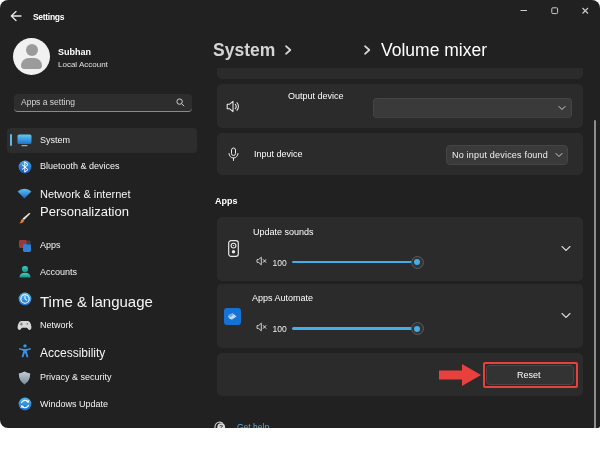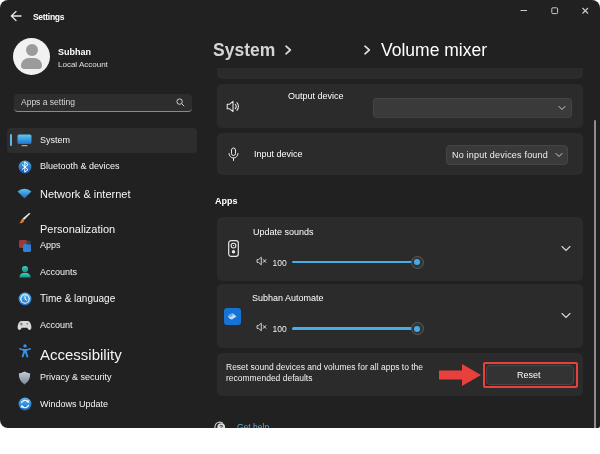--- a/index.html
+++ b/index.html
@@ -76,21 +76,21 @@
           <path d="M7.5 11.5 L0.6 4.6 A10 10 0 0 1 14.4 4.6 Z" fill="url(#g3)"></path>
         </svg>
       </div>
       <div class="abs" style="left:40px;top:187.5px;font-size:11px;color:#f5f5f5;white-space:nowrap;">Network &amp; internet</div>
       <div class="abs" style="left:17px;top:212.39999999999998px;width:15px;height:14px;display:flex;align-items:center;justify-content:center;">
         <svg width="14" height="14" viewBox="0 0 14 14">
           <path d="M12.5 1.5 L6 8 L4.6 6.6 L11.1 0.9 Z" fill="#e8e8e8"></path>
           <path d="M5.8 7.2 Q6.6 8.6 5.4 10 Q4 11.6 1.2 11.2 Q2.6 10.4 2.8 9.2 Q3 7.4 4.4 6.8 Z" fill="#e87a30"></path>
         </svg>
       </div>
-      <div class="abs" style="left:40px;top:223px;font-size:11px;color:#f5f5f5;white-space:nowrap;">Personalization</div>
+      <div class="abs" style="left:40px;top:204px;font-size:13px;color:#f5f5f5;white-space:nowrap;">Personalization</div>
       <div class="abs" style="left:17px;top:238.79999999999998px;width:15px;height:14px;display:flex;align-items:center;justify-content:center;">
         <svg width="14" height="14" viewBox="0 0 14 14">
           <rect x="1" y="1" width="8" height="8" rx="1.4" fill="#9c3836"></rect>
           <rect x="5" y="5" width="8" height="8" rx="1.4" fill="#2f80d6"></rect>
           <rect x="8.6" y="1.6" width="4" height="4" rx="0.9" fill="#3b3f45"></rect>
         </svg>
       </div>
       <div class="abs" style="left:40px;top:240.29999999999998px;font-size:9px;color:#f5f5f5;white-space:nowrap;">Apps</div>
       <div class="abs" style="left:17px;top:265.2px;width:15px;height:14px;display:flex;align-items:center;justify-content:center;">
         <svg width="14" height="14" viewBox="0 0 14 14">
@@ -111,36 +111,36 @@
             <linearGradient id="g7" x1="0" y1="0" x2="0" y2="1">
               <stop offset="0" stop-color="#55bdf0"></stop>
               <stop offset="1" stop-color="#1c6ecb"></stop>
             </linearGradient>
           </defs>
           <circle cx="7" cy="7" r="6.4" fill="url(#g7)"></circle>
           <circle cx="7" cy="7" r="4.2" fill="none" stroke="#fff" stroke-width="1.1"></circle>
           <path d="M7 4.6 L7 7 L8.8 8.2" stroke="#fff" stroke-width="1" fill="none" stroke-linecap="round"></path>
         </svg>
       </div>
-      <div class="abs" style="left:40px;top:293.09999999999997px;font-size:10px;color:#f5f5f5;white-space:nowrap;">Time &amp; language</div>
+      <div class="abs" style="left:40px;top:293.09999999999997px;font-size:15px;color:#f5f5f5;white-space:nowrap;">Time &amp; language</div>
       <div class="abs" style="left:17px;top:318px;width:15px;height:14px;display:flex;align-items:center;justify-content:center;">
         <svg width="16" height="11" viewBox="0 0 16 11">
           <path d="M4.5 0.8 L11.5 0.8 Q14.6 1.4 15.4 7.2 Q15.6 10 13.6 10.2 Q12.2 10.3 10.8 7.8 L5.2 7.8 Q3.8 10.3 2.4 10.2 Q0.4 10 0.6 7.2 Q1.4 1.4 4.5 0.8 Z" fill="#d8d8d8"></path>
           <circle cx="11" cy="3.6" r="0.9" fill="#777"></circle>
           <path d="M4.6 2.4 L4.6 5.6 M3 4 L6.2 4" stroke="#777" stroke-width="1"></path>
         </svg>
       </div>
-      <div class="abs" style="left:40px;top:319.5px;font-size:9px;color:#f5f5f5;white-space:nowrap;">Account</div>
+      <div class="abs" style="left:40px;top:319.5px;font-size:9px;color:#f5f5f5;white-space:nowrap;">Network</div>
       <div class="abs" style="left:17px;top:344.4px;width:15px;height:14px;display:flex;align-items:center;justify-content:center;">
         <svg width="14" height="14" viewBox="0 0 14 14">
           <circle cx="7" cy="1.9" r="1.7" fill="#3a93e8"></circle>
           <path d="M1.2 4 Q7 5.8 12.8 4 L12.8 5.6 Q9.6 6.6 8.6 7 L10.4 13 L8.8 13.4 L7 8.4 L5.2 13.4 L3.6 13 L5.4 7 Q4.4 6.6 1.2 5.6 Z" fill="#3a93e8"></path>
         </svg>
       </div>
-      <div class="abs" style="left:40px;top:345.9px;font-size:15px;color:#f5f5f5;white-space:nowrap;">Accessibility</div>
+      <div class="abs" style="left:40px;top:345.9px;font-size:12px;color:#f5f5f5;white-space:nowrap;">Accessibility</div>
       <div class="abs" style="left:17px;top:370.79999999999995px;width:15px;height:14px;display:flex;align-items:center;justify-content:center;">
         <svg width="13" height="14" viewBox="0 0 13 14">
           <defs>
             <linearGradient id="g10" x1="0" y1="0" x2="0" y2="1">
               <stop offset="0" stop-color="#c3cdd6"></stop>
               <stop offset="1" stop-color="#7b8b99"></stop>
             </linearGradient>
           </defs>
           <path d="M6.5 0.6 Q9.4 2.2 12.2 2.4 Q12.4 9.6 6.5 13.4 Q0.6 9.6 0.8 2.4 Q3.6 2.2 6.5 0.6 Z" fill="url(#g10)"></path>
         </svg>
@@ -216,40 +216,39 @@
   </svg>
   <div class="abs" style="left:272.5px;top:257.5px;font-size:8.5px;color:#f0f0f0;">100</div>
   <div class="abs" style="left:292px;top:260.5px;width:121px;height:2.5px;background:#42aeea;border-radius:2px;"></div>
   <div class="abs" style="left:410.5px;top:255.5px;width:13px;height:13px;border-radius:50%;background:#343434;border:1px solid #5a5a5a;box-sizing:border-box;"></div>
   <div class="abs" style="left:414px;top:259px;width:6px;height:6px;border-radius:50%;background:#42aeea;"></div>
   <svg class="abs" style="left:561px;top:244.5px" width="10" height="7" viewBox="0 0 10 7">
       <path d="M1 1.5 L5 5.5 L9 1.5" stroke="#d8d8d8" stroke-width="1.1" fill="none" stroke-linecap="round"></path>
     </svg>
 
   <div class="abs" style="left:217px;top:283.5px;width:366px;height:64.5px;background:#2b2b2b;border-radius:5px;"></div>
-  <div class="abs txt" style="left:252px;top:292.5px;font-size:9px;">Subhan Automate</div>
+  <div class="abs txt" style="left:252px;top:292.5px;font-size:9px;">Apps Automate</div>
   <div class="abs" style="left:224px;top:308px;width:17px;height:17px;border-radius:3px;background:#1573d6;"></div>
   <svg class="abs" style="left:227px;top:311px" width="11" height="11" viewBox="0 0 11 11">
     <path d="M1 5.5 Q3 2 6 2.5 L9.5 5.5 L5 8.5 Q2.5 8.5 1 5.5 Z" fill="#bcd9f5"></path>
     <path d="M1 5 Q3.5 2 6.5 3.5 L4 6 Z" fill="#5ea7e8"></path>
   </svg>
   <svg class="abs" style="left:255.5px;top:322px" width="11" height="10" viewBox="0 0 11 10">
     <path d="M1 3.6 L2.6 3.6 L5.3 1.2 L5.3 8.8 L2.6 6.4 L1 6.4 Z" fill="none" stroke="#e0e0e0" stroke-width="0.9" stroke-linejoin="round"></path>
     <path d="M7 3.3 L10.1 6.6 M10.1 3.3 L7 6.6" stroke="#e0e0e0" stroke-width="1"></path>
   </svg>
   <div class="abs" style="left:272.5px;top:324px;font-size:8.5px;color:#f0f0f0;">100</div>
   <div class="abs" style="left:292px;top:327px;width:121px;height:2.5px;background:#42aeea;border-radius:2px;"></div>
   <div class="abs" style="left:410.5px;top:322px;width:13px;height:13px;border-radius:50%;background:#343434;border:1px solid #5a5a5a;box-sizing:border-box;"></div>
   <div class="abs" style="left:414px;top:325.5px;width:6px;height:6px;border-radius:50%;background:#42aeea;"></div>
   <svg class="abs" style="left:561px;top:312px" width="10" height="7" viewBox="0 0 10 7">
       <path d="M1 1.5 L5 5.5 L9 1.5" stroke="#d8d8d8" stroke-width="1.1" fill="none" stroke-linecap="round"></path>
     </svg>
 
   <div class="abs" style="left:217px;top:352.5px;width:366px;height:43px;background:#2b2b2b;border-radius:5px;"></div>
-  <div class="abs" style="left:226px;top:361.5px;font-size:8.5px;color:#f2f2f2;line-height:11.5px;">Reset sound devices and volumes for all apps to the<br>recommended defaults</div>
 
   <div class="abs" style="left:486px;top:364.5px;width:88px;height:20px;background:#333333;border:1px solid #474747;border-radius:4px;box-sizing:border-box;"></div>
   <div class="abs txt" style="left:517px;top:369.5px;font-size:9px;">Reset</div>
 
   <div class="abs" style="left:483px;top:361.5px;width:95px;height:26px;border:2.5px solid #e8403c;border-radius:2px;box-sizing:border-box;"></div>
 
   <svg class="abs" style="left:439px;top:363px" width="43" height="24" viewBox="0 0 43 24">
     <path d="M0 7.5 L23 7.5 L23 1 L42 12 L23 23 L23 16.5 L0 16.5 Z" fill="#e8403c"></path>
   </svg>
 

